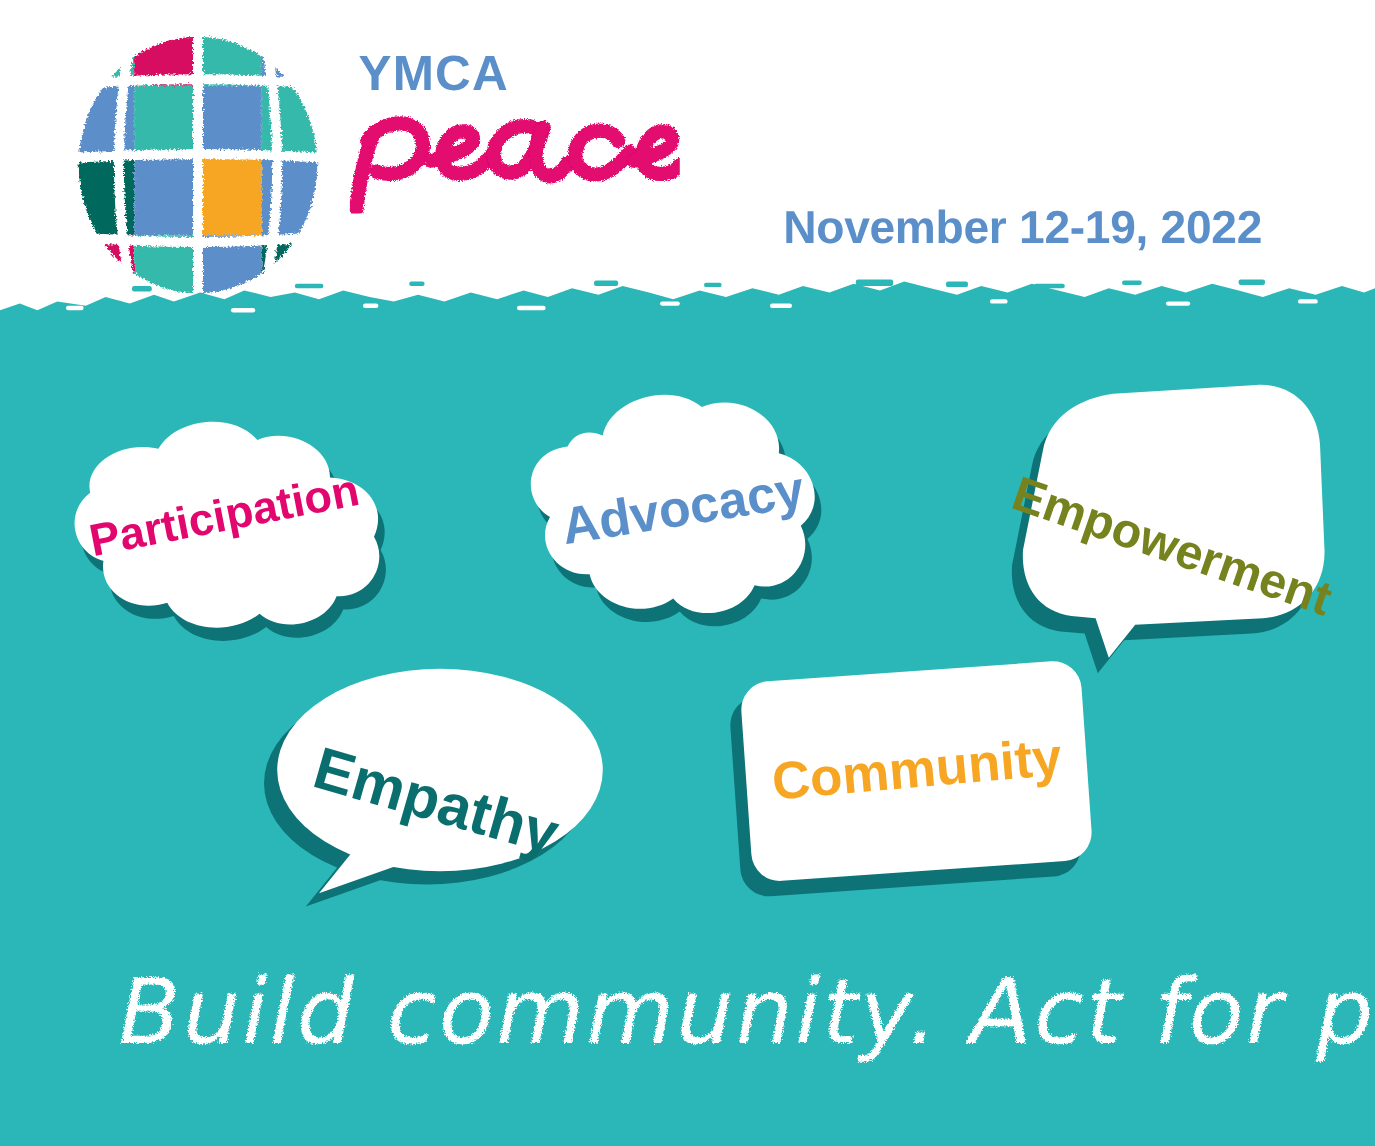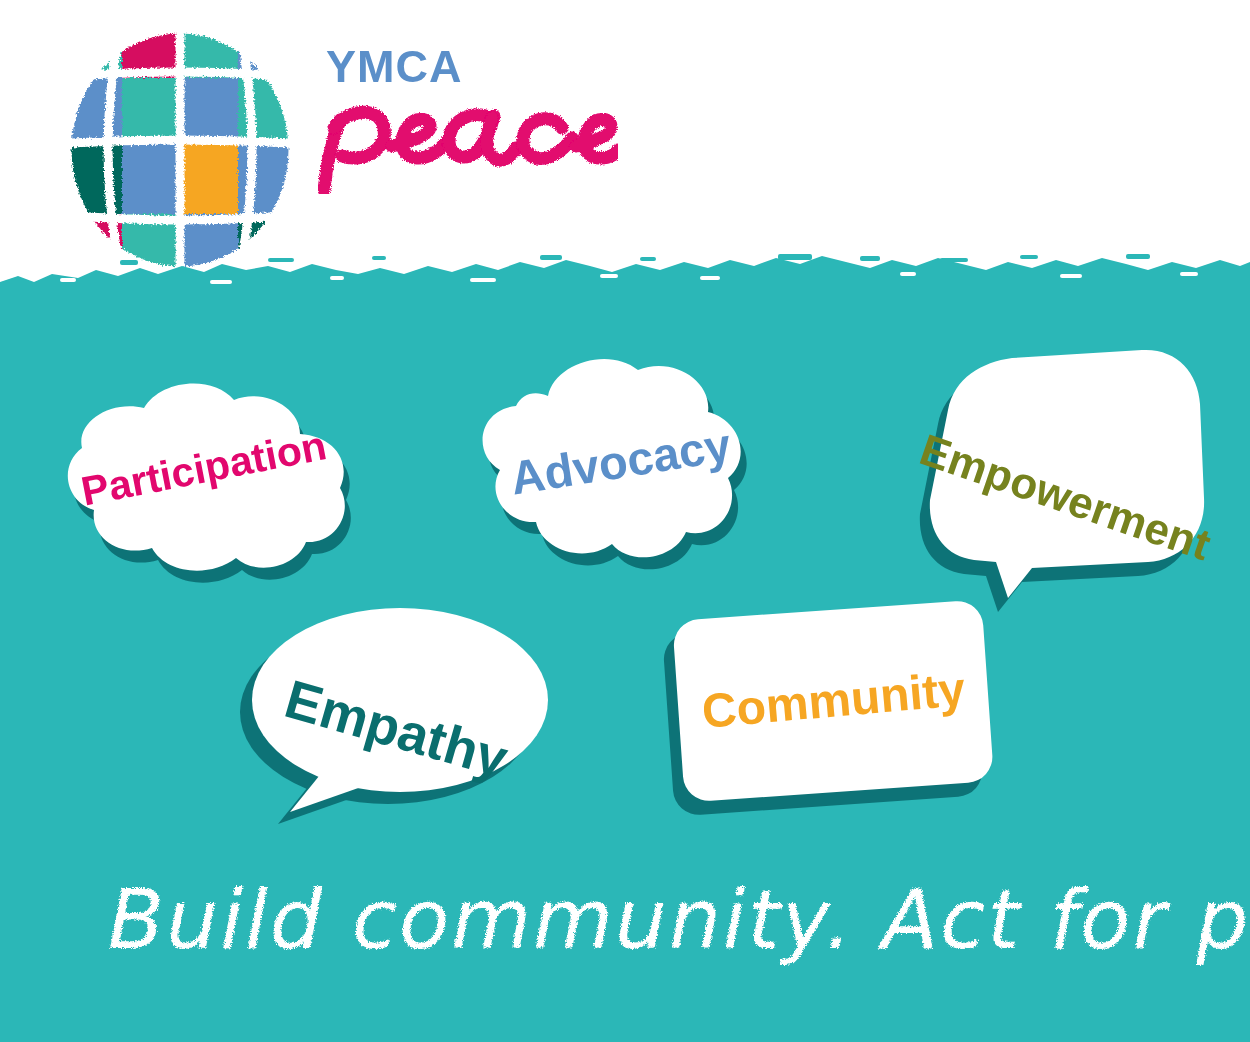--- a/index.html
+++ b/index.html
@@ -169,20 +169,21 @@
 
           <path d="M 244 44 C 236 30 212 32 206 50 C 200 68 218 80 234 72 C 244 67 250 60 254 54" stroke-width="13"></path>
 
           <path d="M 258 62 C 276 58 292 52 293 44 C 294 34 280 32 272 42 C 262 54 264 74 282 74 C 292 74 298 70 300 66" stroke-width="13"></path>
         </g>
       </svg>
     </div>
 
   </div>
 
+  <div id="date-text">November 12-19, 2022</div>
 
   <div id="torn-edge">
     <svg width="1250" height="60" viewBox="0 0 1250 60" preserveAspectRatio="none">
       <path fill="#2bb7b7" d="M0,30 L18,24 L34,30 L52,22 L78,26 L96,18 L118,24 L140,16 L158,22 L182,14
         L204,20 L222,12 L246,18 L268,14 L290,20 L312,12 L336,18 L358,22 L380,16 L404,22 L428,14
         L452,20 L476,12 L498,18 L520,10 L544,16 L566,8 L590,14 L612,20 L636,12 L660,18 L684,10
         L708,16 L730,8 L754,14 L776,6 L800,12 L822,4 L846,10 L870,16 L892,8 L916,14 L938,6
         L962,12 L986,18 L1008,10 L1032,16 L1056,8 L1078,14 L1102,6 L1126,12 L1148,18 L1172,10
         L1196,16 L1220,8 L1240,14 L1250,10 L1250,60 L0,60 Z"></path>
 

